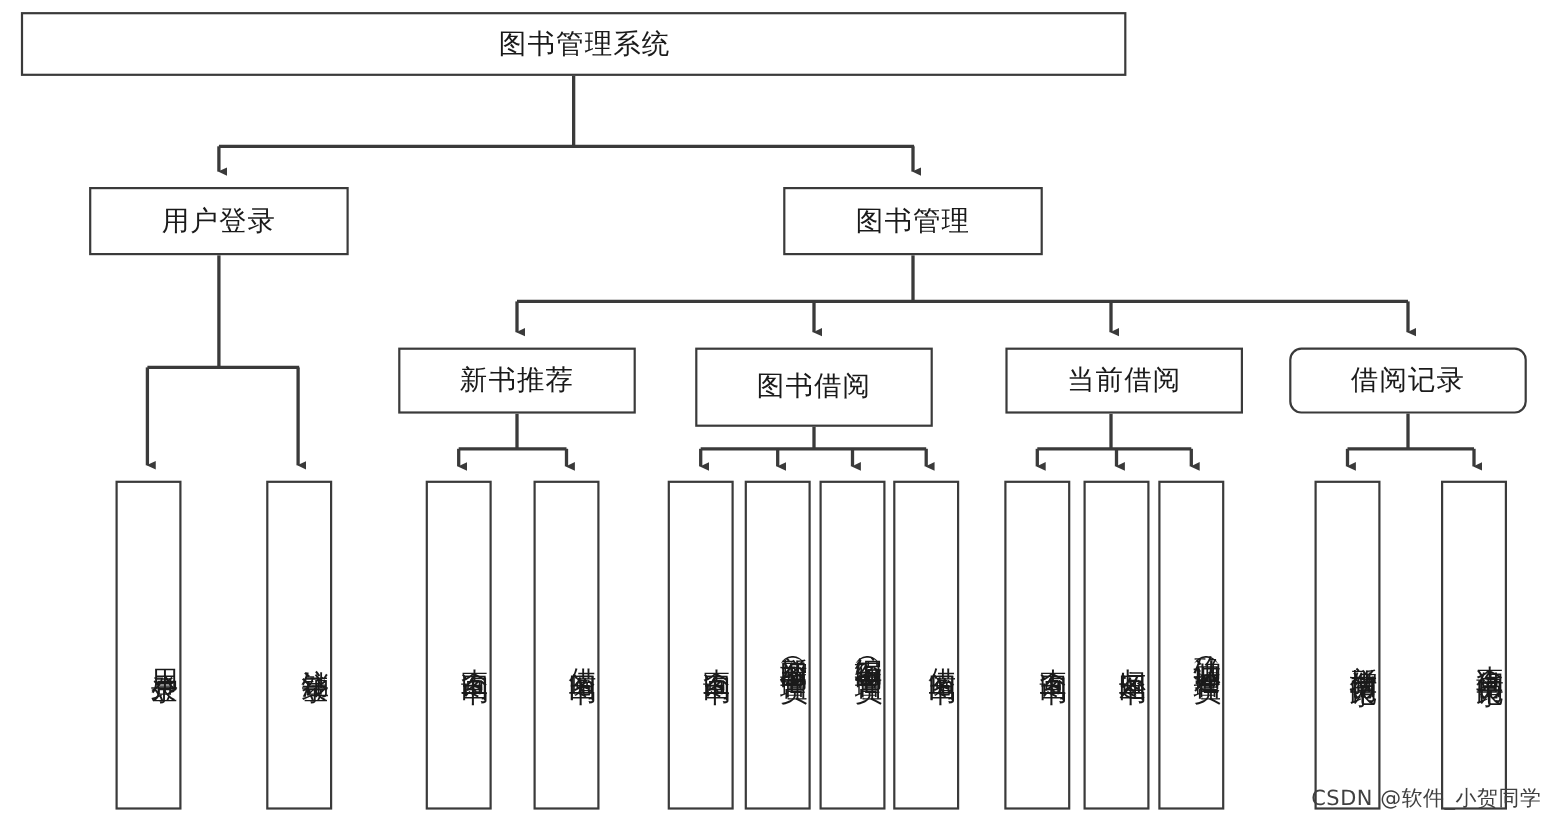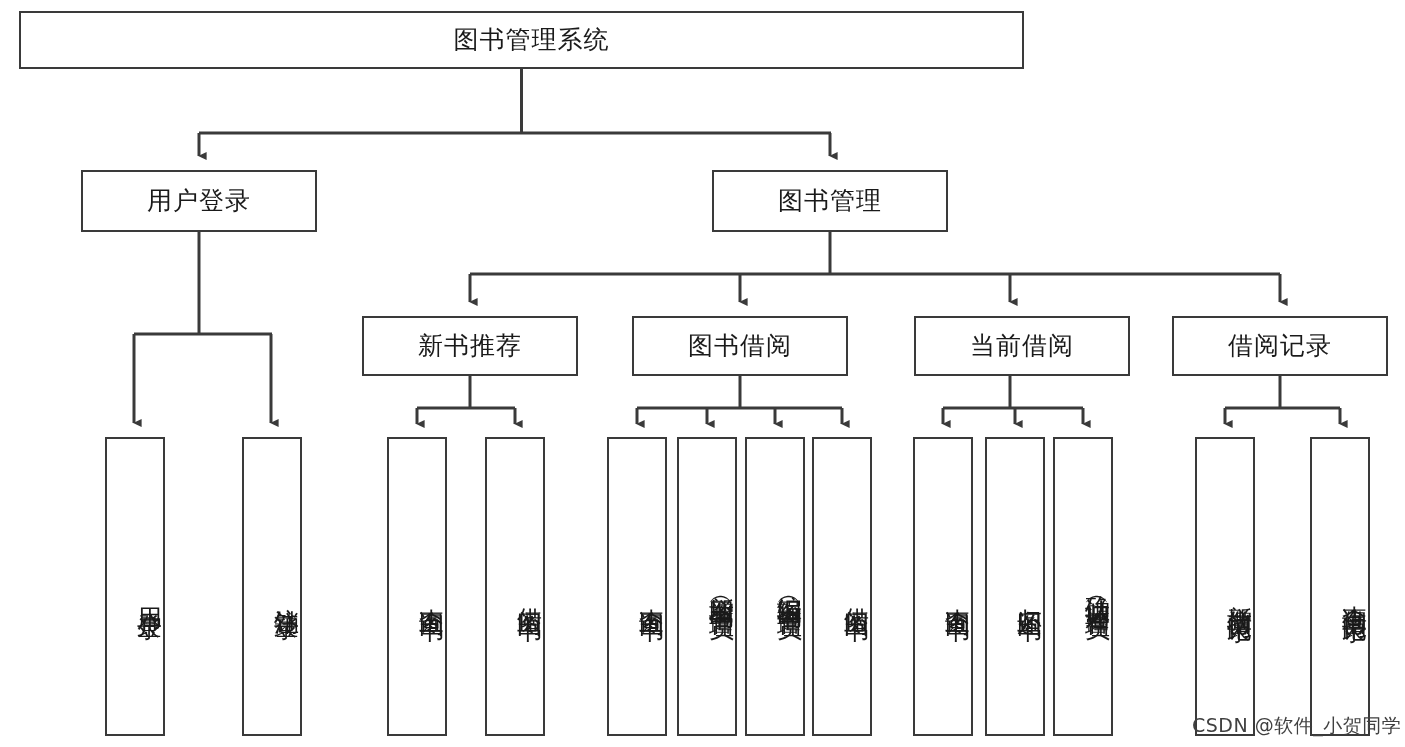--- a/index.html
+++ b/index.html
@@ -130,27 +130,27 @@
   <div class="node node-h" style="left:81px; top:170px; width:236px; height:62px;">
     <span>用户登录</span>
   </div>
   <div class="node node-h" style="left:362px; top:316px; width:216px; height:60px;">
     <span>新书推荐</span>
   </div>
 
   <div class="node node-h" style="left:712px; top:170px; width:236px; height:62px;">
     <span>图书管理</span>
   </div>
-  <div class="node node-h" style="left:632px; top:316px; width:216px; height:60px;font-family:Liberation Serif, serif;">
+  <div class="node node-h" style="left:632px; top:316px; width:216px; height:72px;font-family:Liberation Serif, serif;">
     <span>图书借阅</span>
   </div>
   <div class="node node-h" style="left:902px; top:316px; width:216px; height:60px;margin-left:12px;">
     <span>当前借阅</span>
   </div>
-  <div class="node node-h" style="left:1172px; top:316px; width:216px; height:60px;">
+  <div class="node node-h" style="left:1172px; top:316px; width:216px; height:60px;border-radius:11px;">
     <span>借阅记录</span>
   </div>
 
   <div class="node node-v" style="left:105px; top:437px; width:60px; height:299px;">
     <span>用户登录</span>
   </div>
   <div class="node node-v" style="left:242px; top:437px; width:60px; height:299px;">
     <span>注销登录</span>
   </div>
 

